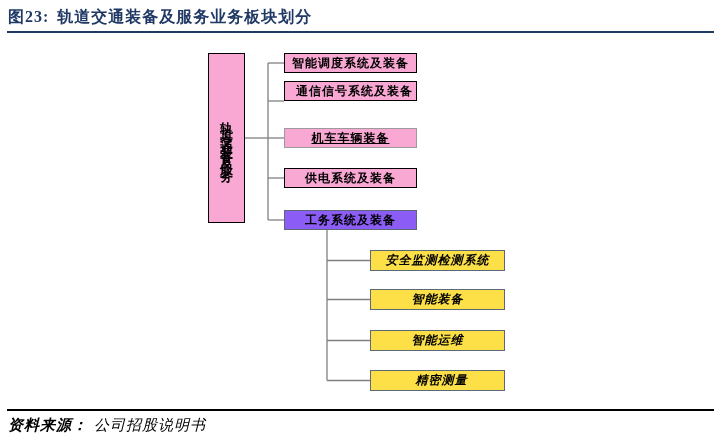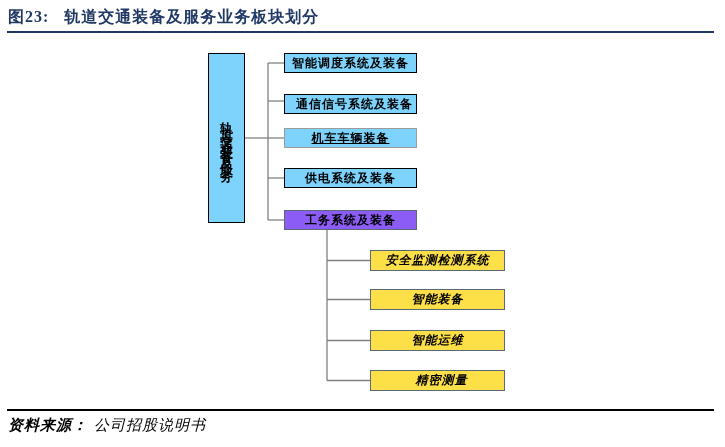--- a/index.html
+++ b/index.html
@@ -20,39 +20,39 @@
     position: absolute;
     left: 8px;
     top: 7px;
     font-family: "Liberation Serif", serif;
     font-weight: bold;
     font-size: 16px;
     color: #1f3864;
     letter-spacing: 1px;
     white-space: nowrap;
   }
-  .fig-title .fig-no { margin-right: 15px; }
+  .fig-title .fig-no { margin-right: 8px; }
   .title-rule {
     position: absolute;
     left: 7px;
     top: 31px;
     width: 707px;
     height: 2px;
     background: #1f3864;
   }
   
   .connector-svg {
     position: absolute;
     left: 0; top: 0;
     width: 725px; height: 447px;
   }
   .node {
     position: absolute;
     box-sizing: border-box;
-    background: #7dd3fc;
+    background: #f9a8d4;
     border: 1px solid #000000;
     display: flex;
     align-items: center;
     justify-content: center;
     font-weight: bold;
     font-size: 12px;
     color: #000000;
     letter-spacing: 1px;
     white-space: nowrap;
   }
@@ -66,21 +66,21 @@
   .root-node .vtext {
     writing-mode: vertical-rl;
     text-orientation: upright;
     font-size: 13px;
     letter-spacing: 6px;
     line-height: 1;
     font-weight: bold;
   }
   .l1 { left: 284px; width: 133px; height: 20px; }
   .l1-0 { top: 53px; }
-  .l1-1 { top: 94px; padding-left: 8px; }
+  .l1-1 { top: 81px; padding-left: 8px; }
   .l1-2 { top: 128px; border-color: #9b9b9b; text-decoration: underline; }
   .l1-3 { top: 168px; }
   .l1-4 { top: 210px; background: #8b5cf6; border-color: #5b6877; }
   .l2 {
     left: 370px;
     width: 135px;
     height: 21px;
     background: #fde047;
     border: 1px solid #5b6877;
     font-style: italic;

